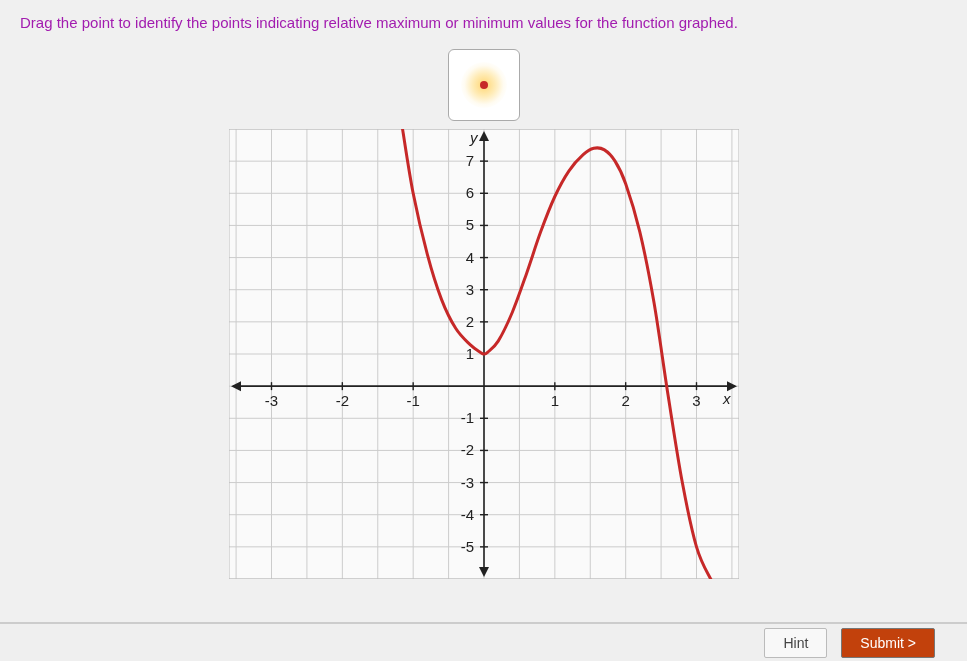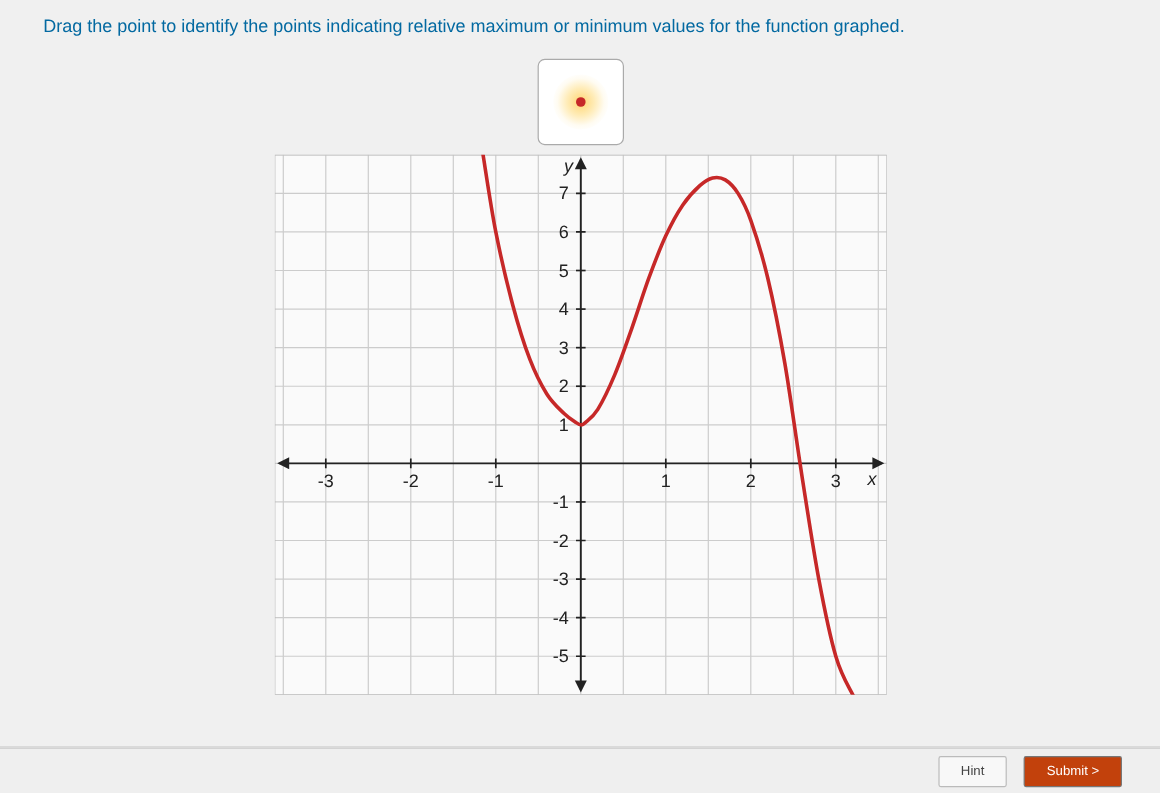--- a/index.html
+++ b/index.html
@@ -7,22 +7,21 @@
       font-family: Arial, Helvetica, sans-serif;
       background: #f0f0f0;
       width: 967px;
       height: 661px;
       position: relative;
       overflow: hidden;
     }
     .instruction {
       padding: 14px 20px 8px 20px;
       font-size: 15px;
-      color: #0369a1;
-      margin-left: 16px;
+      color: #a21caf;
     }
     .content {
       display: flex;
       flex-direction: column;
       align-items: center;
       padding-top: 10px;
     }
     .draggable-point-well {
       width: 72px;
       height: 72px;
@@ -76,21 +75,21 @@
       border-top: 1px solid #ccc;
       display: flex;
       justify-content: flex-end;
       align-items: center;
       gap: 14px;
       padding-right: 32px;
       background: #efefef;
     }
     .btn {
       padding: 6px 18px;
-      font-size: 11px;
+      font-size: 14px;
       border: 1px solid #bbb;
       background: #f8f8f8;
       cursor: pointer;
       border-radius: 2px;
       color: #444;
     }
     .btn-primary {
       background: #c2410c;
       color: #fff;
       border-color: #777;

